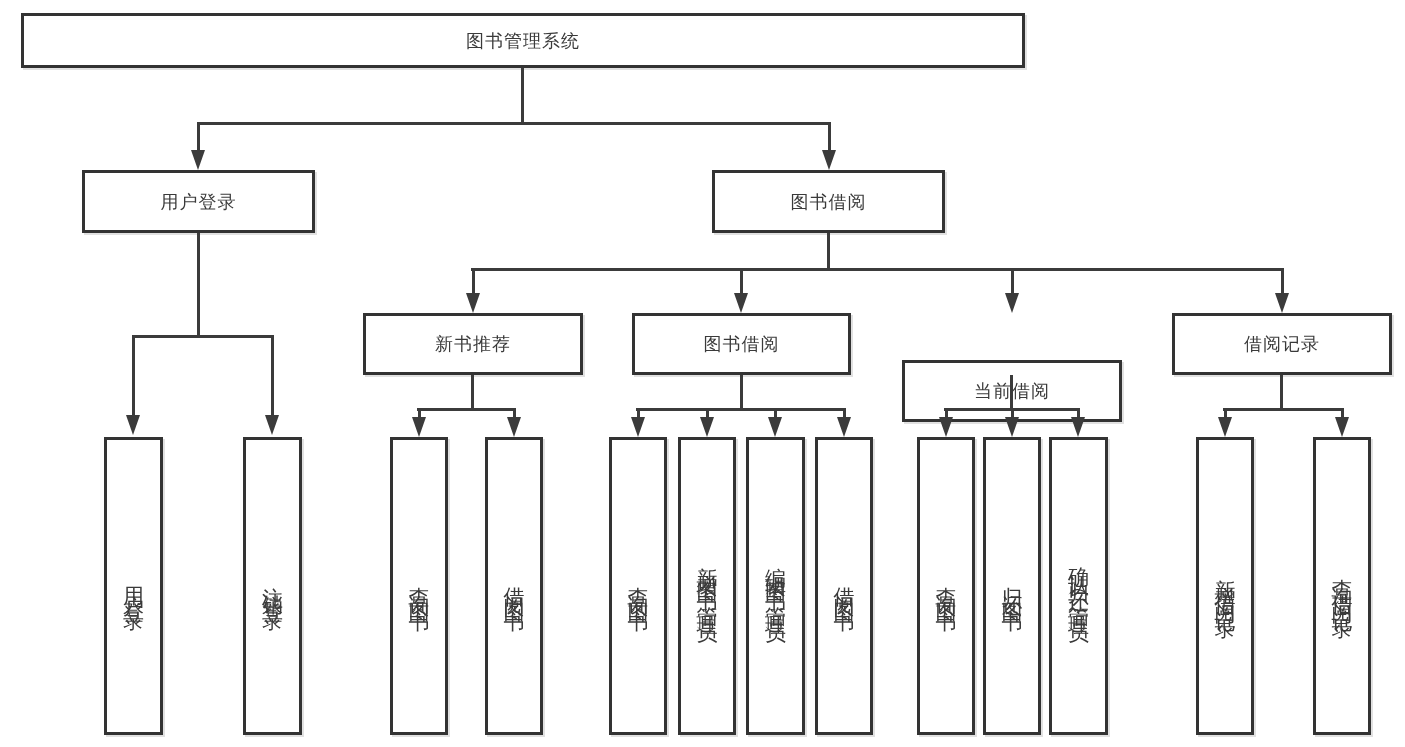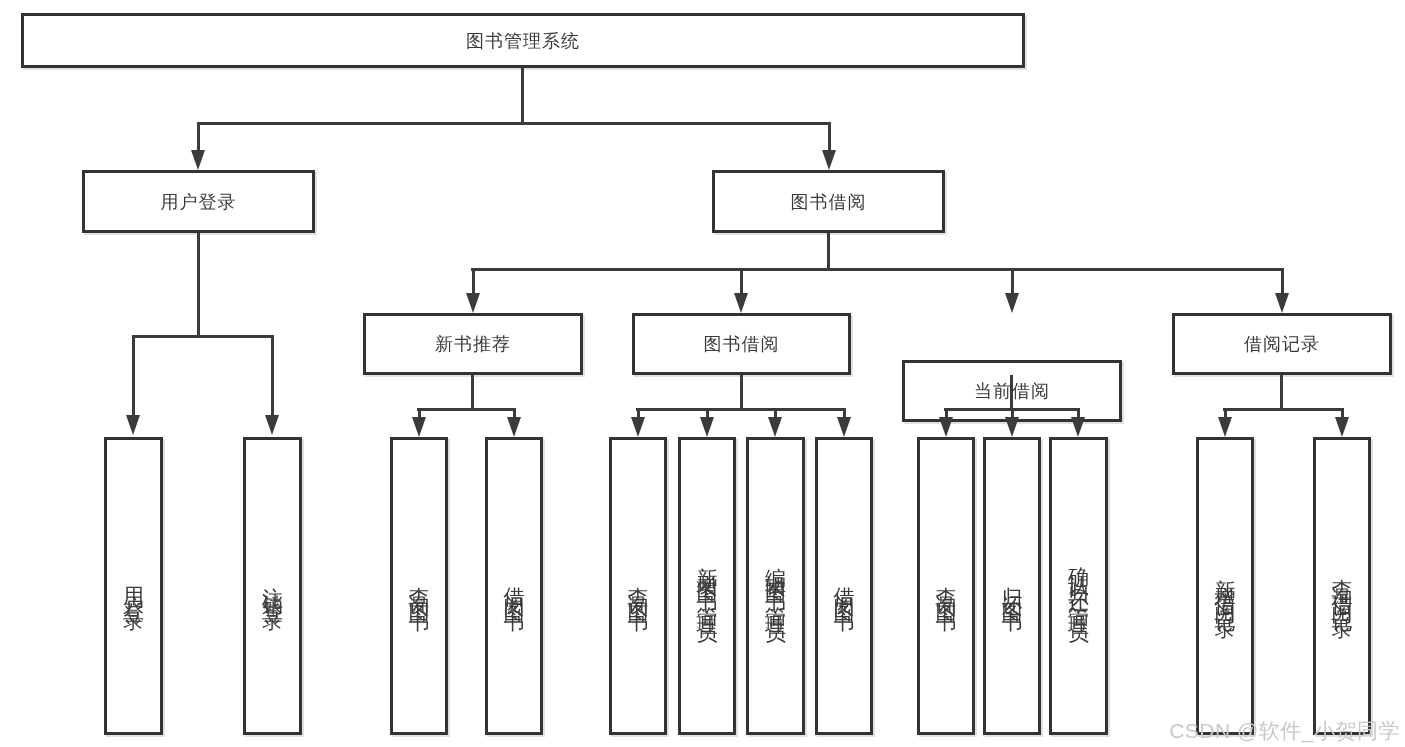--- a/index.html
+++ b/index.html
@@ -98,15 +98,14 @@
   <div class="node leaf" style="left:746px;top:437px;width:59px;height:298px;">编辑图书（管理员）</div>
   <div class="node leaf" style="left:815px;top:437px;width:58px;height:298px;">借阅图书</div>
 
   <div class="node leaf" style="left:917px;top:437px;width:58px;height:298px;">查询图书</div>
   <div class="node leaf" style="left:983px;top:437px;width:58px;height:298px;">归还图书</div>
   <div class="node leaf" style="left:1049px;top:437px;width:59px;height:298px;">确认归还（管理员）</div>
 
   <div class="node leaf" style="left:1196px;top:437px;width:58px;height:298px;">新增借阅记录</div>
   <div class="node leaf" style="left:1313px;top:437px;width:58px;height:298px;">查询借阅记录</div>
 
-  <div class="watermark">CSDN @软件_小贺同学</div>
 
 </div>
 
 </body></html>

